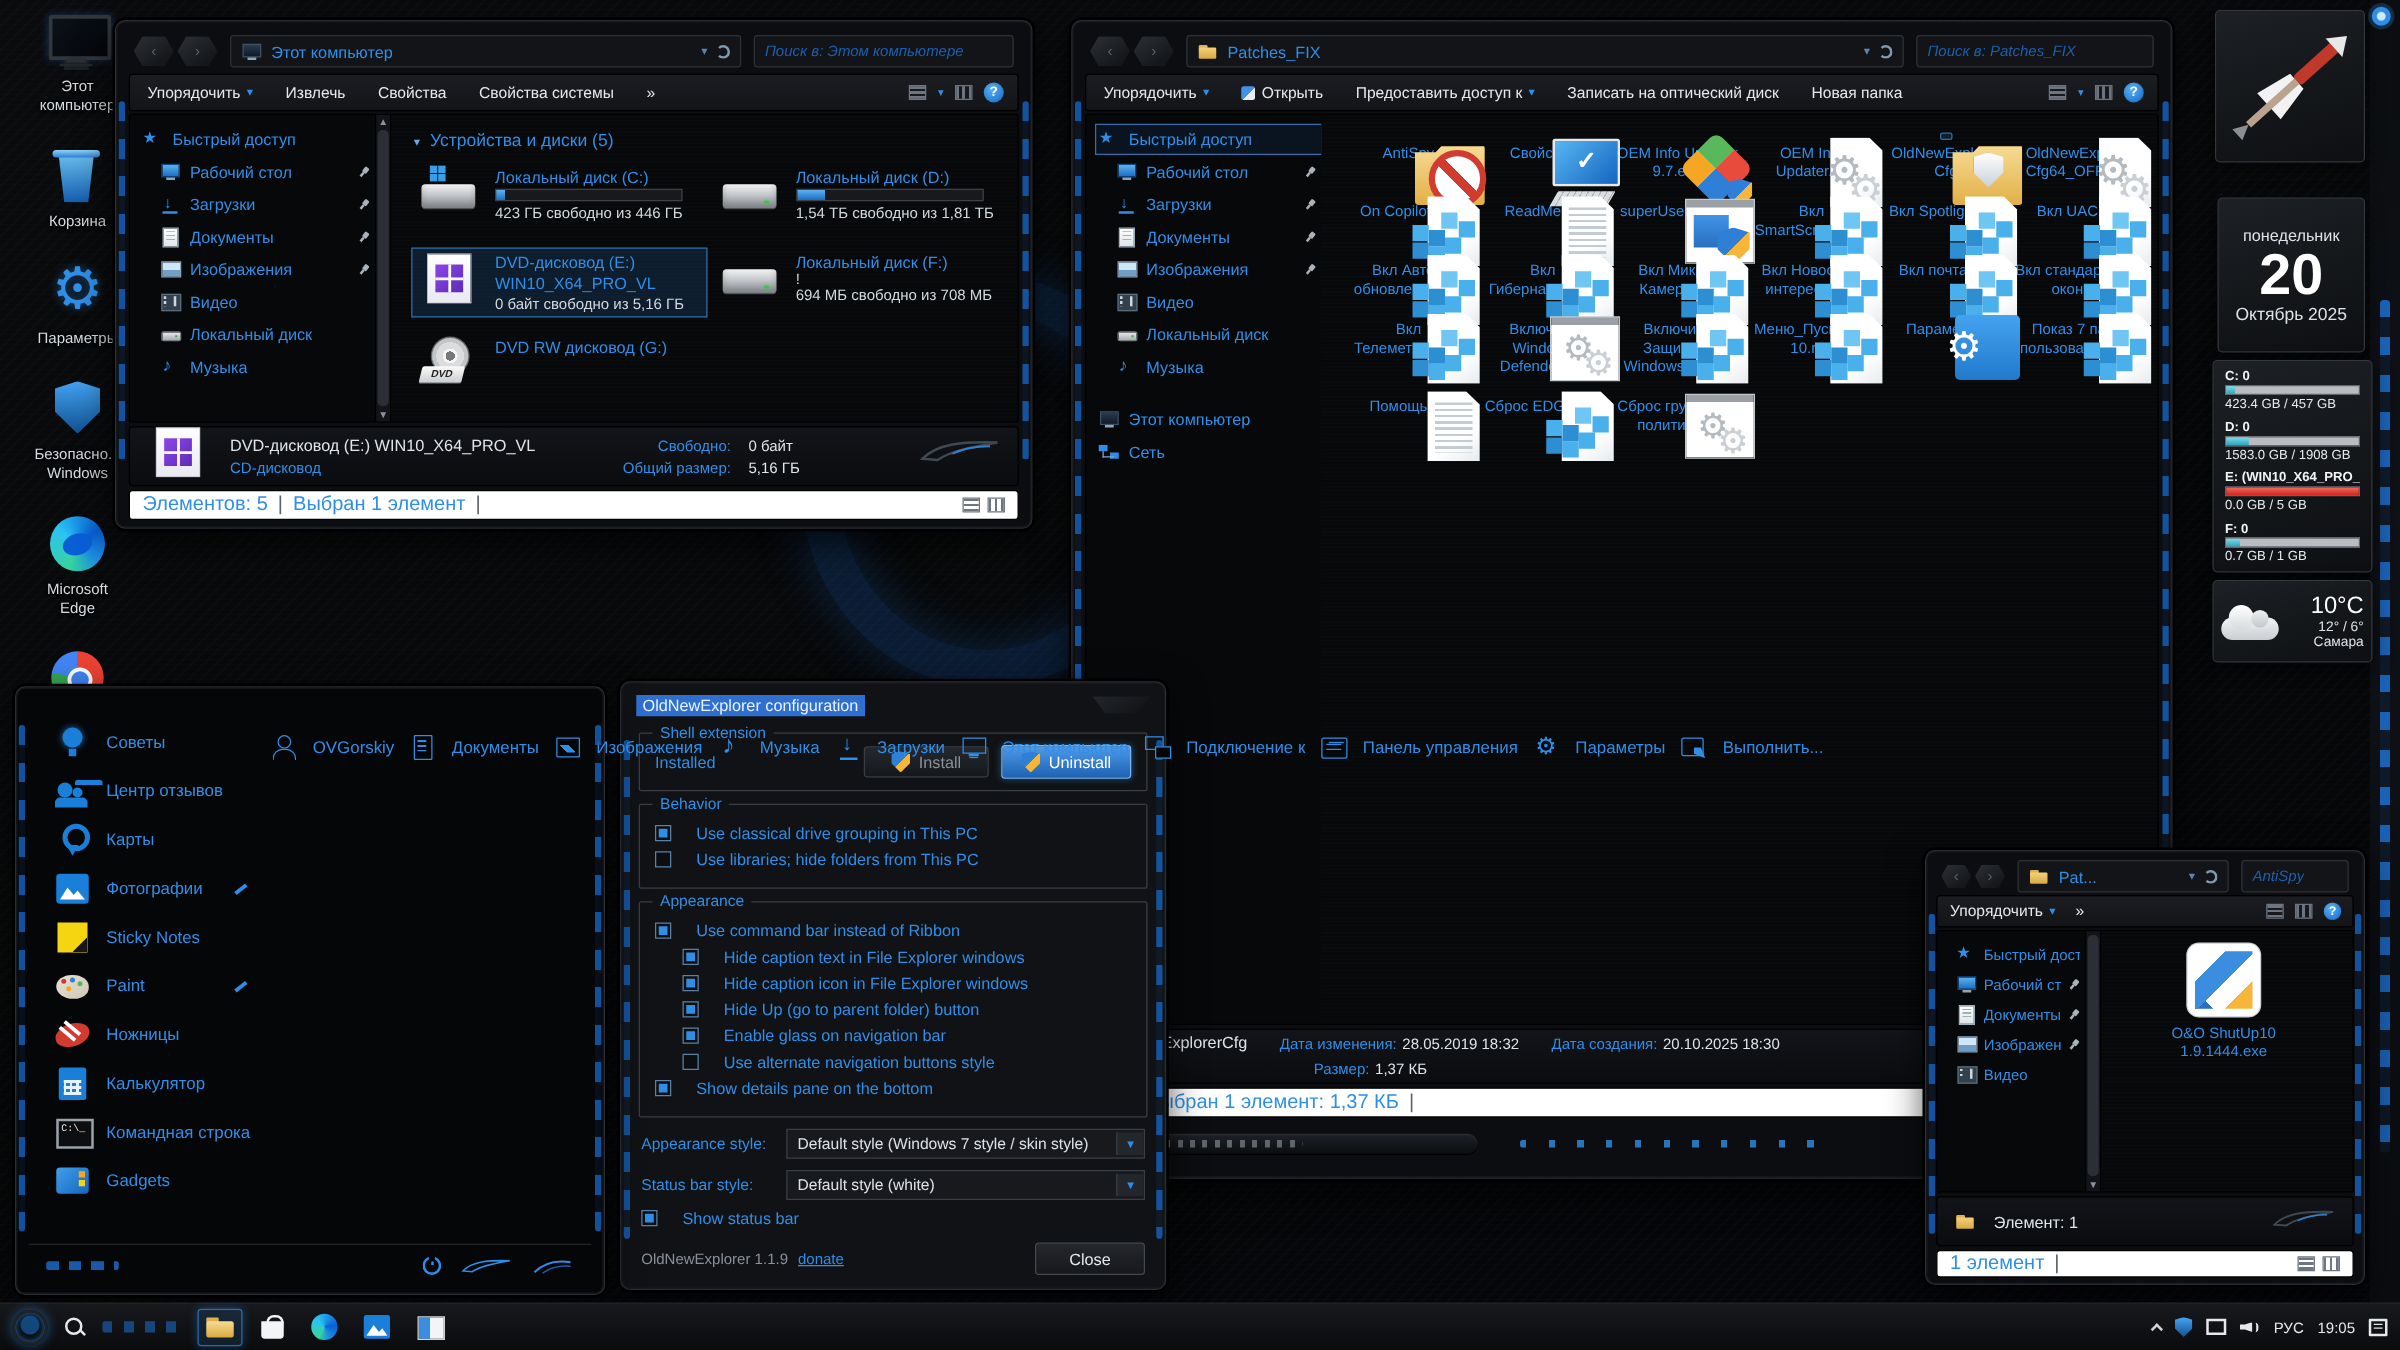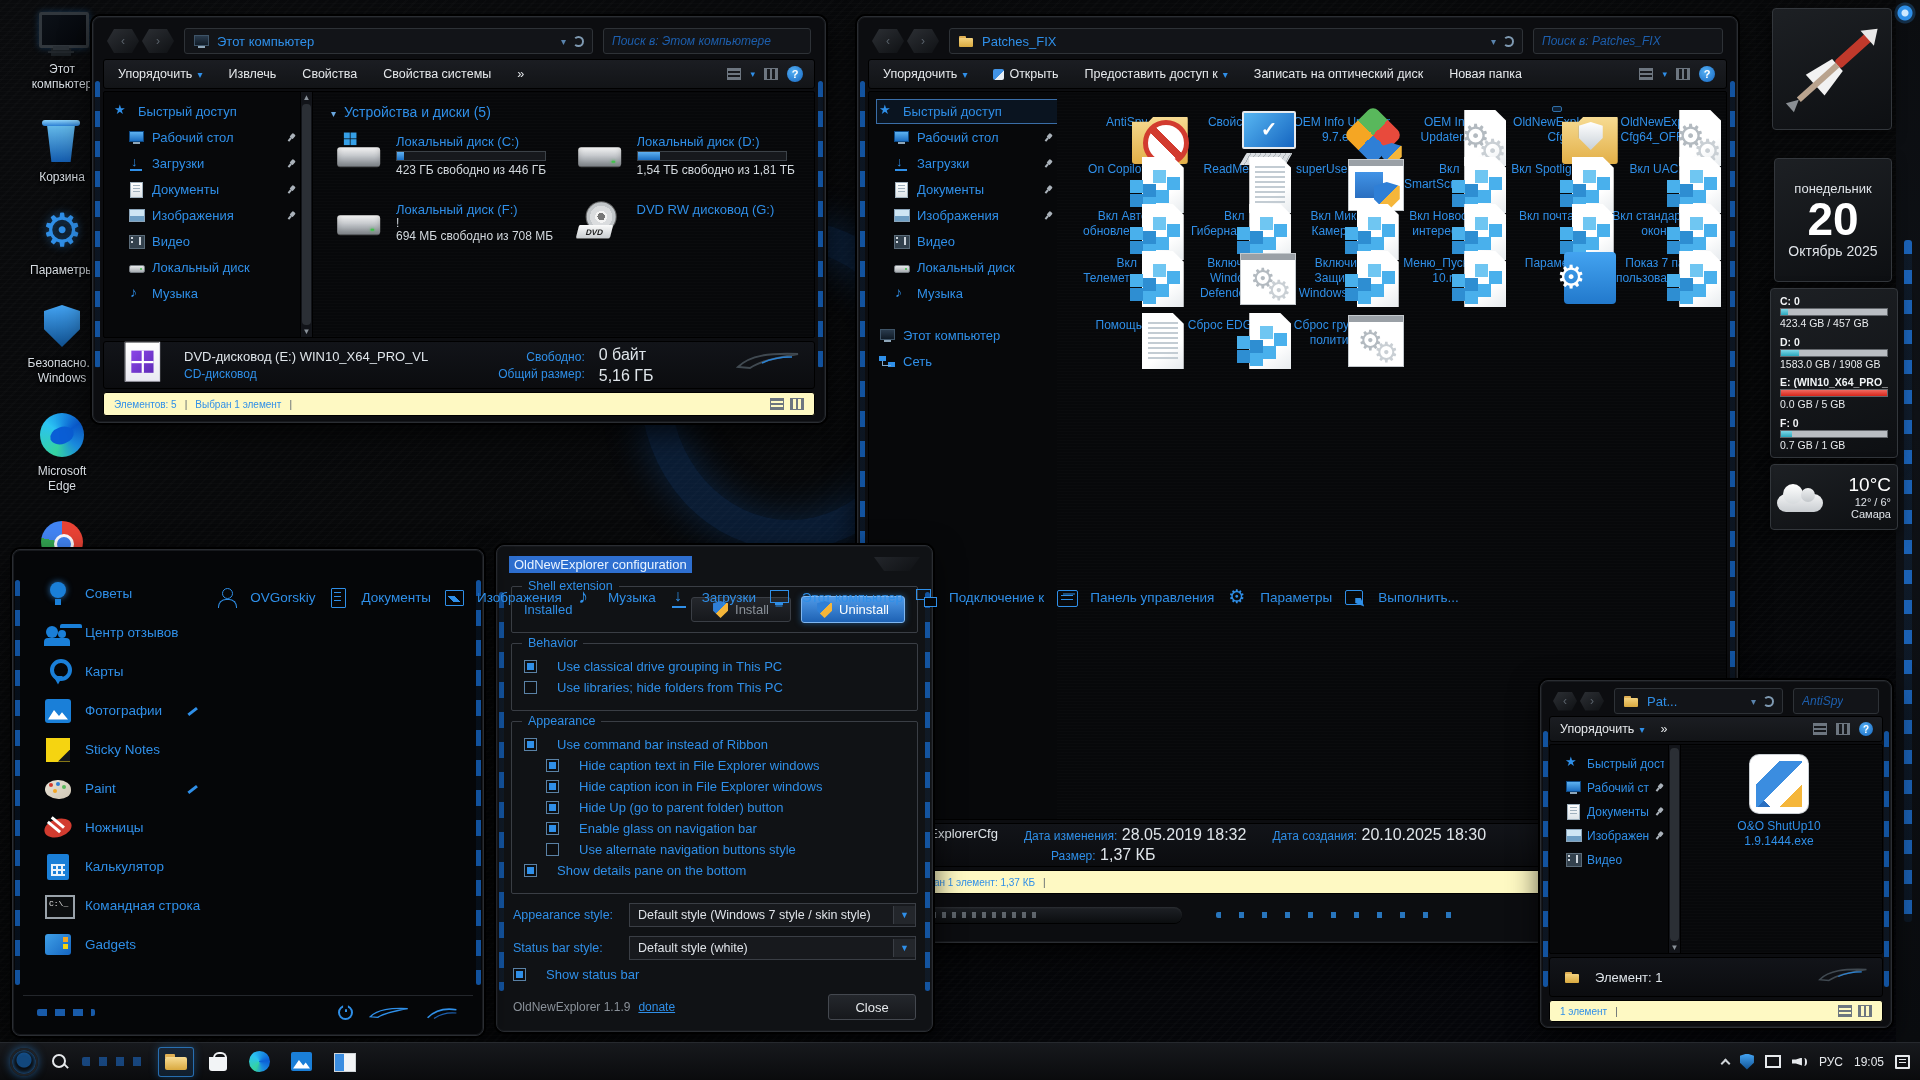--- a/index.html
+++ b/index.html
@@ -144,23 +144,23 @@
   .ficon[data-icon="dvd"]::before{content:"";position:absolute;left:14px;top:0;width:40px;height:40px;border-radius:50%;background:radial-gradient(circle,#777 0 5px,#f4f4f4 5px 8px,#dadcde 8px 15px,#c2c6c9 15px 19px,#aeb2b5 19px);box-shadow:0 0 0 1px #666}
   .ficon[data-icon="dvd"]::after{content:"DVD";position:absolute;left:2px;top:31px;width:46px;height:18px;background:linear-gradient(#fbfbfb,#c9cdd0);border-radius:2px;transform:skewX(-14deg);color:#222;font-size:11px;font-weight:bold;line-height:18px;text-align:center;box-shadow:0 1px 0 #555}
   .ficon[data-icon="oo-shutup"]::before{content:"";position:absolute;left:4px;top:0;width:58px;height:58px;background:#fff;border-radius:9px;box-shadow:0 0 0 1px #c9ced3}
   .ficon[data-icon="oo-shutup"]::after{content:"";position:absolute;left:10px;top:6px;width:46px;height:46px;background:linear-gradient(135deg,transparent 26%,#3b8de0 26% 52%,transparent 52%),linear-gradient(315deg,#f5b63a 0 24%,transparent 24%),linear-gradient(45deg,#2a6fc0 0 16%,transparent 16%)}
 
   
   .details{height:48px;margin-top:3px;border:1px solid #000;border-radius:3px;background:linear-gradient(#121419,#0b0c0f);display:flex;align-items:center;gap:14px;padding:0 14px;position:relative}
   .details .dt-title{color:#dfe5ea;font-size:13px;white-space:nowrap}
   .details .dt-sub{color:#2f8fe8;font-size:12px}
   .details .lbl{color:#2f8fe8;font-size:12px;text-align:right}
-  .details .val{color:#dfe5ea;font-size:16px}
+  .details .val{color:#dfe5ea;font-size:12px}
   .roglogo{position:absolute;right:14px;top:8px;opacity:.9}
-  .statusbar{height:24px;margin-top:3px;border:1px solid #000;border-radius:3px;background:#fef9c3;display:flex;align-items:center;gap:8px;padding:0 10px;color:#2f8fe8;font-size:10px}
+  .statusbar{height:24px;margin-top:3px;border:1px solid #000;border-radius:3px;background:#ffffff;display:flex;align-items:center;gap:8px;padding:0 10px;color:#2f8fe8;font-size:16px}
   .statusbar .sep{color:#5a636b}
   .statusbar .sicons{margin-left:auto;display:flex;gap:6px}
 
   
   #win1{left:92px;top:16px;width:734px;height:407px;z-index:2}
   #win1 .nav{width:196px}
   
   #win2{left:857px;top:16px;width:881px;height:927px;z-index:2}
   #win2 .nav{width:188px}
   .fgrid{display:grid;grid-template-columns:repeat(6,1fr);row-gap:8px;padding-top:2px}
@@ -488,20 +488,31 @@
             <span class="dtxt">
               <span class="dname">Локальный диск (D:)</span>
 
               <span class="dbar">
                 <i style="width: 15%;"></i>
               </span>
               <span class="dfree">1,54 ТБ свободно из 1,81 ТБ</span>
             </span>
           </div>
 
+          <div class="drive" data-sel="true">
+            <span class="icon-s">
+              <span class="ficon" data-icon="win10-dvd"></span>
+            </span>
+            <span class="dtxt">
+              <span class="dname">DVD-дисковод (E:)</span>
+              <span class="dname2">WIN10_X64_PRO_VL</span>
+
+              <span class="dfree">0 байт свободно из 5,16 ГБ</span>
+            </span>
+          </div>
 
           <div class="drive">
             <span class="icon-s">
               <span class="ficon" data-icon="hdd"></span>
             </span>
             <span class="dtxt">
               <span class="dname">Локальный диск (F:)</span>
 
               <span class="dnote">!</span>
 

